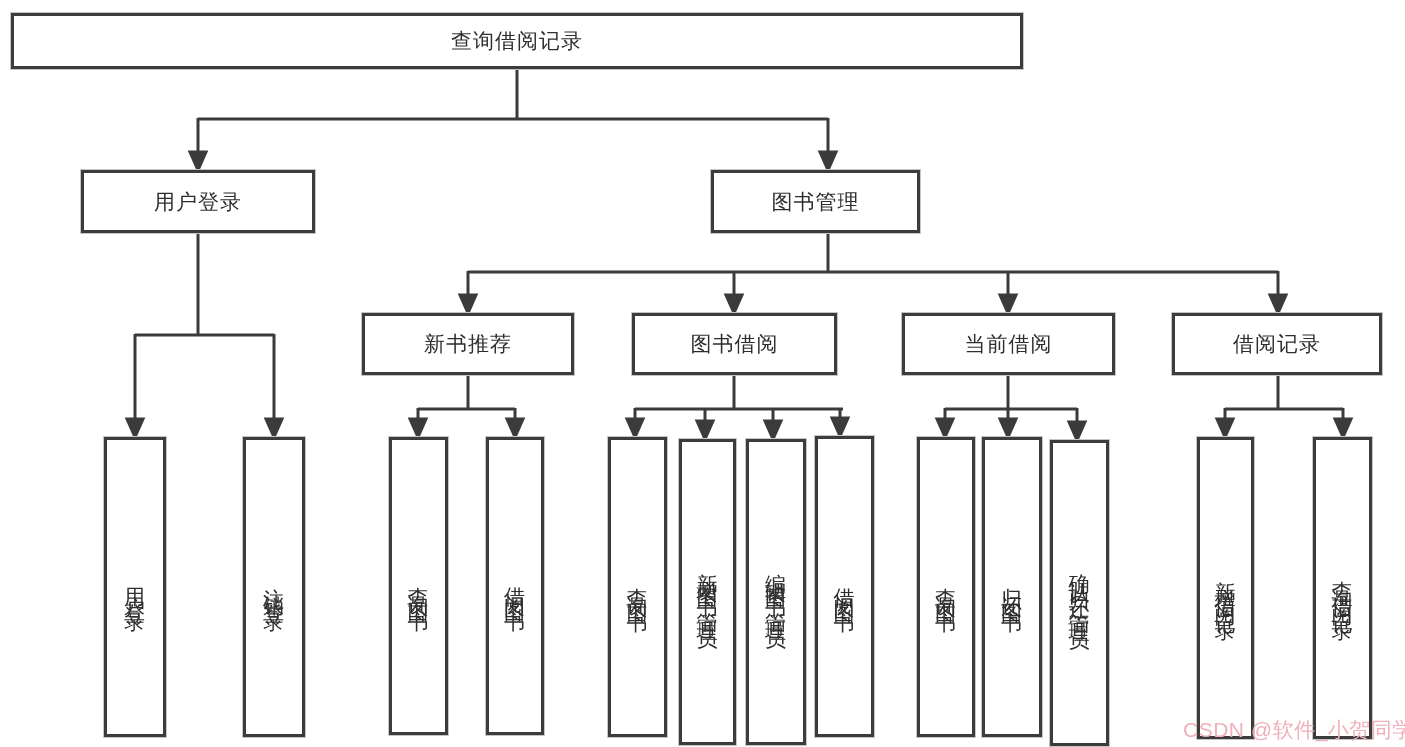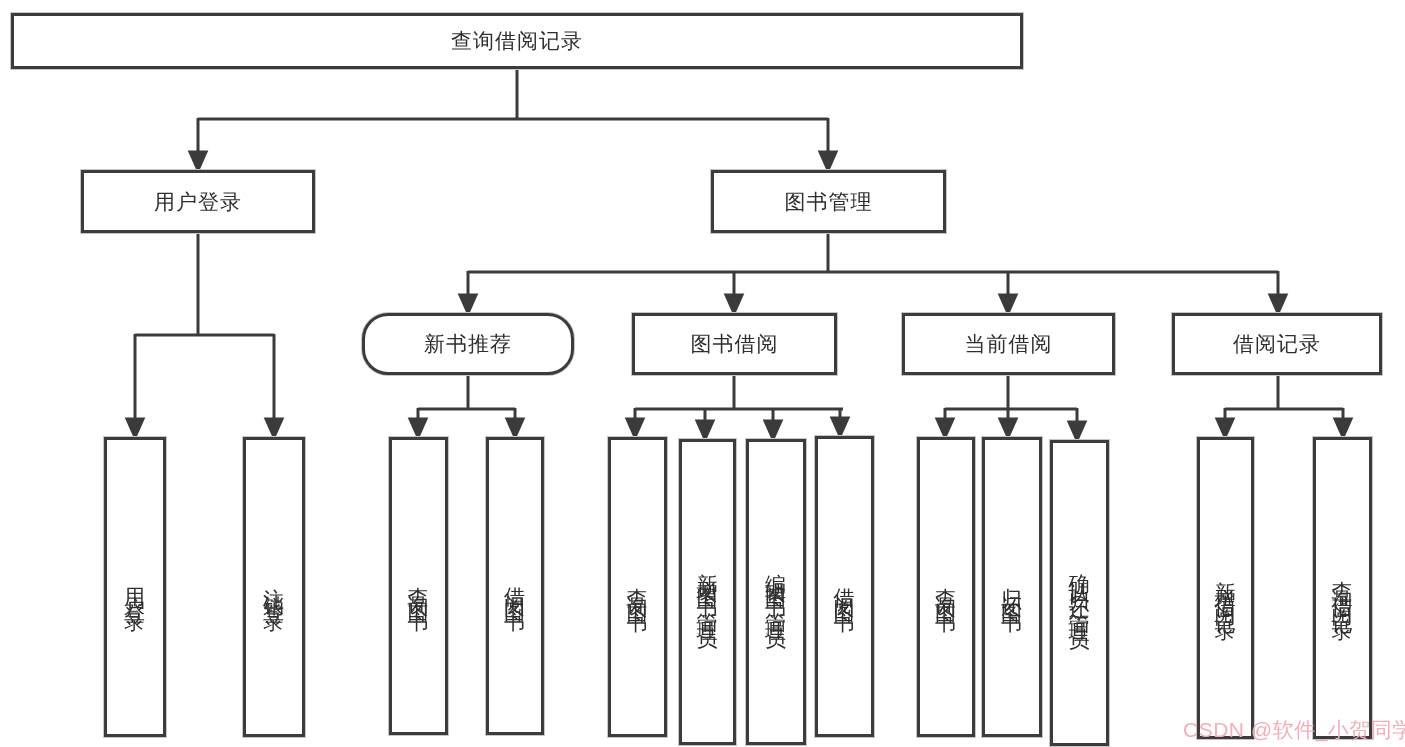--- a/index.html
+++ b/index.html
@@ -126,25 +126,25 @@
     </g>
   </svg>
 
   <div class="node hbox" style="left:11px; top:13px; width:1012px; height:56px;">
     <span>查询借阅记录</span>
   </div>
 
   <div class="node hbox" style="left:81px; top:170px; width:234px; height:63px;">
     <span>用户登录</span>
   </div>
-  <div class="node hbox" style="left:711px; top:170px; width:235px; height:63px;font-family:Liberation Mono, monospace;">
+  <div class="node hbox" style="left:711px; top:170px; width:209px; height:63px;font-family:Liberation Mono, monospace;">
     <span>图书管理</span>
   </div>
 
-  <div class="node hbox" style="left:362px; top:313px; width:212px; height:62px;border-radius:26px;">
+  <div class="node hbox" style="left:362px; top:313px; width:212px; height:62px;">
     <span>新书推荐</span>
   </div>
   <div class="node hbox" style="left:902px; top:313px; width:213px; height:62px;">
     <span>当前借阅</span>
   </div>
   <div class="node hbox" style="left:632px; top:313px; width:205px; height:62px;">
     <span>图书借阅</span>
   </div>
   <div class="node hbox" style="left:1172px; top:313px; width:210px; height:62px;">
     <span>借阅记录</span>

